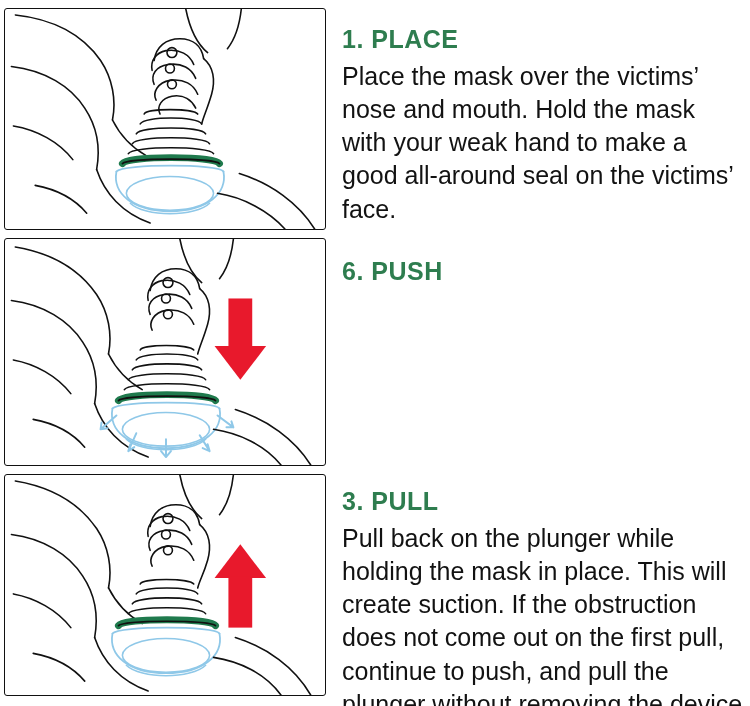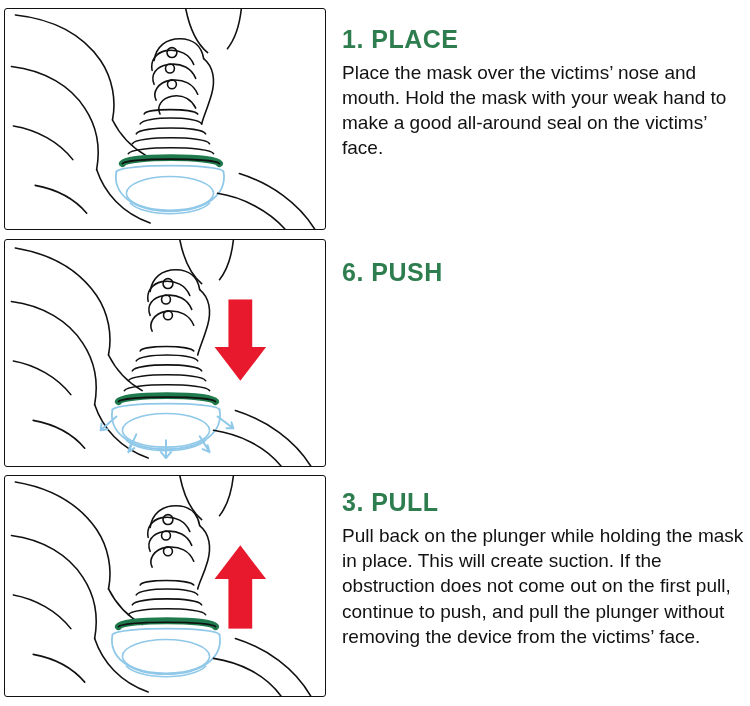--- a/index.html
+++ b/index.html
@@ -58,21 +58,21 @@
 
   .step-title {
     color: #2e7d4f;
     font-size: 25px;
     font-weight: bold;
     letter-spacing: 0.5px;
     margin: 0 0 6px 0;
     line-height: 1.1;
   }
   .step-body {
-    font-size: 19px;
+    font-size: 25px;
     line-height: 1.33;
     color: #121212;
     margin: 0;
     max-width: 404px;
     white-space: pre-line;
   }
 
   
   .illus-frame svg { display: block; width: 100%; height: 100%; }
 </style>

